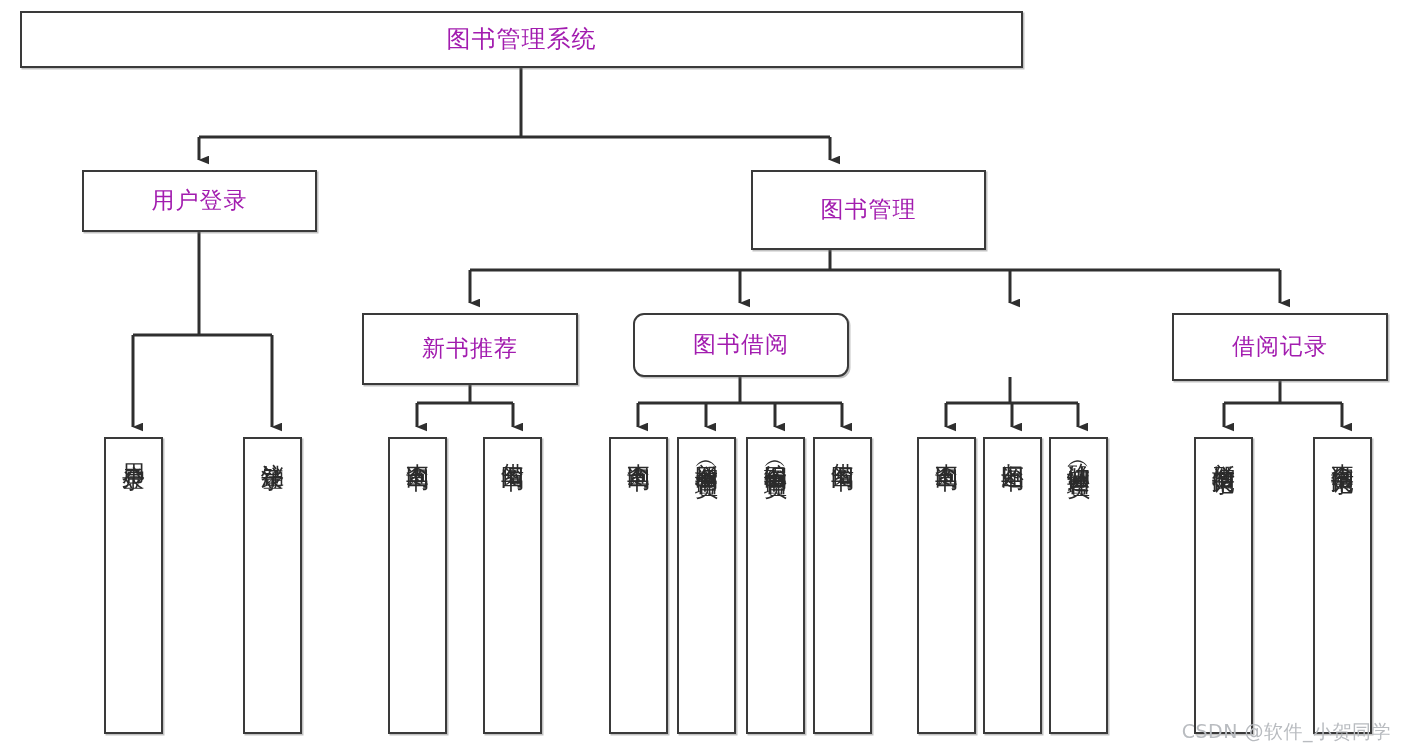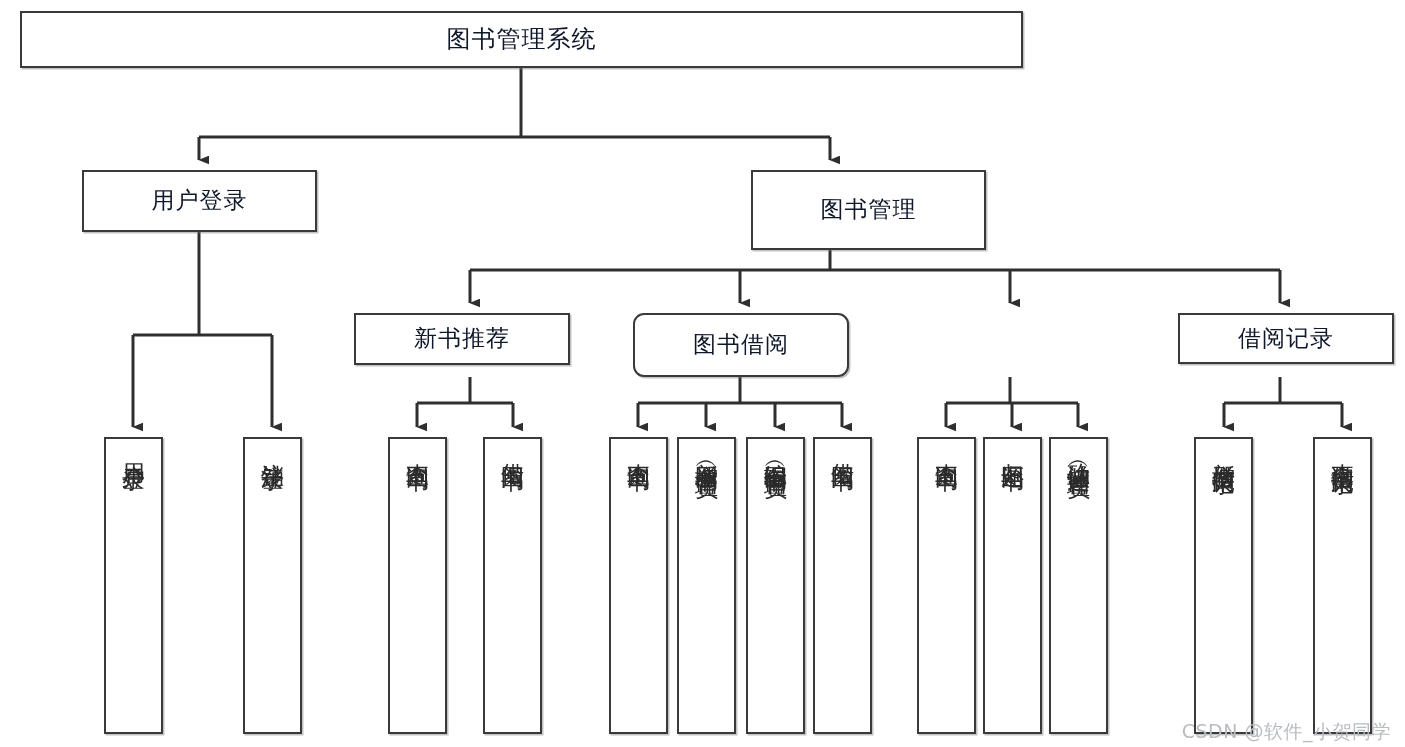--- a/index.html
+++ b/index.html
@@ -29,21 +29,21 @@
     box-sizing: border-box;
     border: 2px solid #3a3a3a;
     background: #ffffff;
     display: flex;
     align-items: center;
     justify-content: center;
     box-shadow: 1.5px 1.5px 0 0 rgba(120,120,120,0.45);
   }
   .node-label-h {
     font-size: 23px;
-    color: #0f172a;
+    color: #a21caf;
     letter-spacing: 1px;
     line-height: 1.1;
     white-space: nowrap;
   }
   .node-box.root .node-label-h {
     font-size: 24px;
   }
   .node-box.leaf {
     align-items: flex-start;
     justify-content: center;
@@ -129,27 +129,27 @@
     <span class="node-label-h">图书管理系统</span>
   </div>
 
   <div class="node-box" style="left:82px; top:170px; width:235px; height:62px;">
     <span class="node-label-h">用户登录</span>
   </div>
   <div class="node-box" style="left:712px; top:170px; width:235px; height:80px;margin-left:39px;">
     <span class="node-label-h">图书管理</span>
   </div>
 
-  <div class="node-box" style="left:354px; top:313px; width:216px; height:52px;">
+  <div class="node-box" style="left:362px; top:313px; width:216px; height:72px;">
     <span class="node-label-h">新书推荐</span>
   </div>
   <div class="node-box" style="left:633px; top:313px; width:216px; height:64px;border-radius:11px;">
     <span class="node-label-h">图书借阅</span>
   </div>
-  <div class="node-box" style="left:1172px; top:313px; width:216px; height:51px;margin-left:6px;">
+  <div class="node-box" style="left:1172px; top:313px; width:216px; height:68px;">
     <span class="node-label-h">借阅记录</span>
   </div>
 
   <div class="node-box leaf" style="left:104px; top:437px; width:59px; height:297px;">
     <span class="node-label-v">用户登录</span>
   </div>
   <div class="node-box leaf" style="left:243px; top:437px; width:59px; height:297px;">
     <span class="node-label-v">注销登录</span>
   </div>
 

